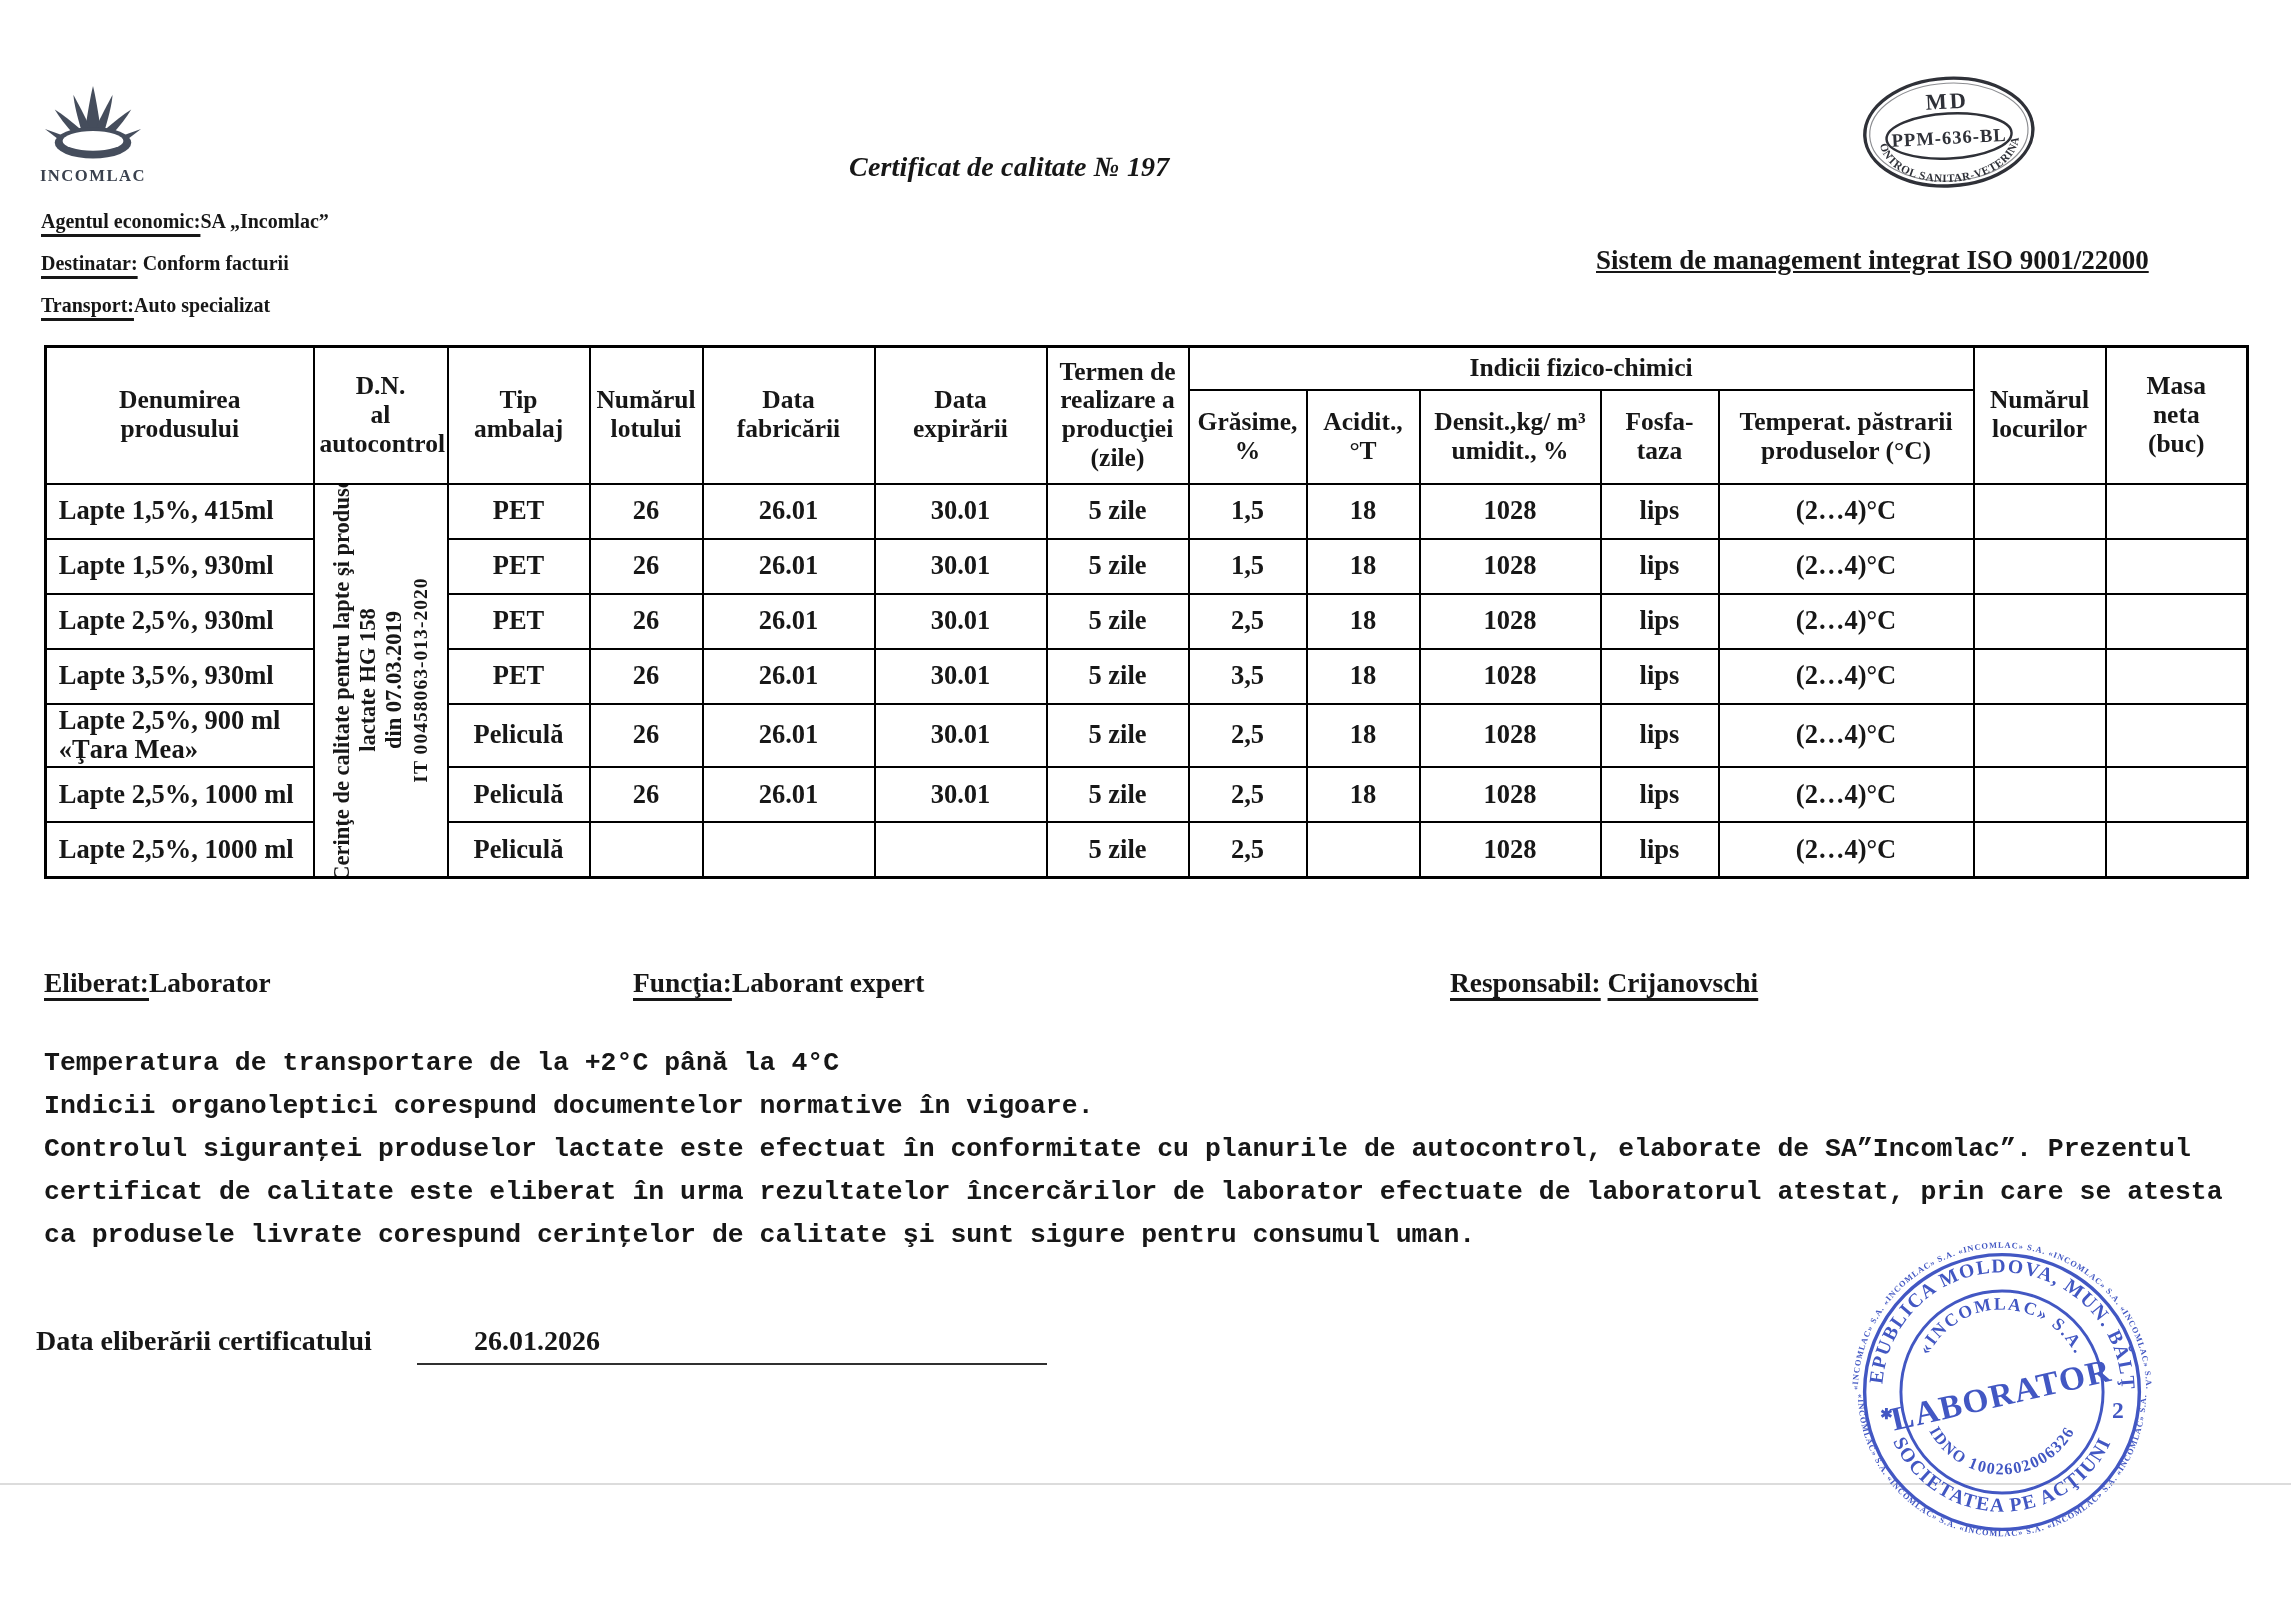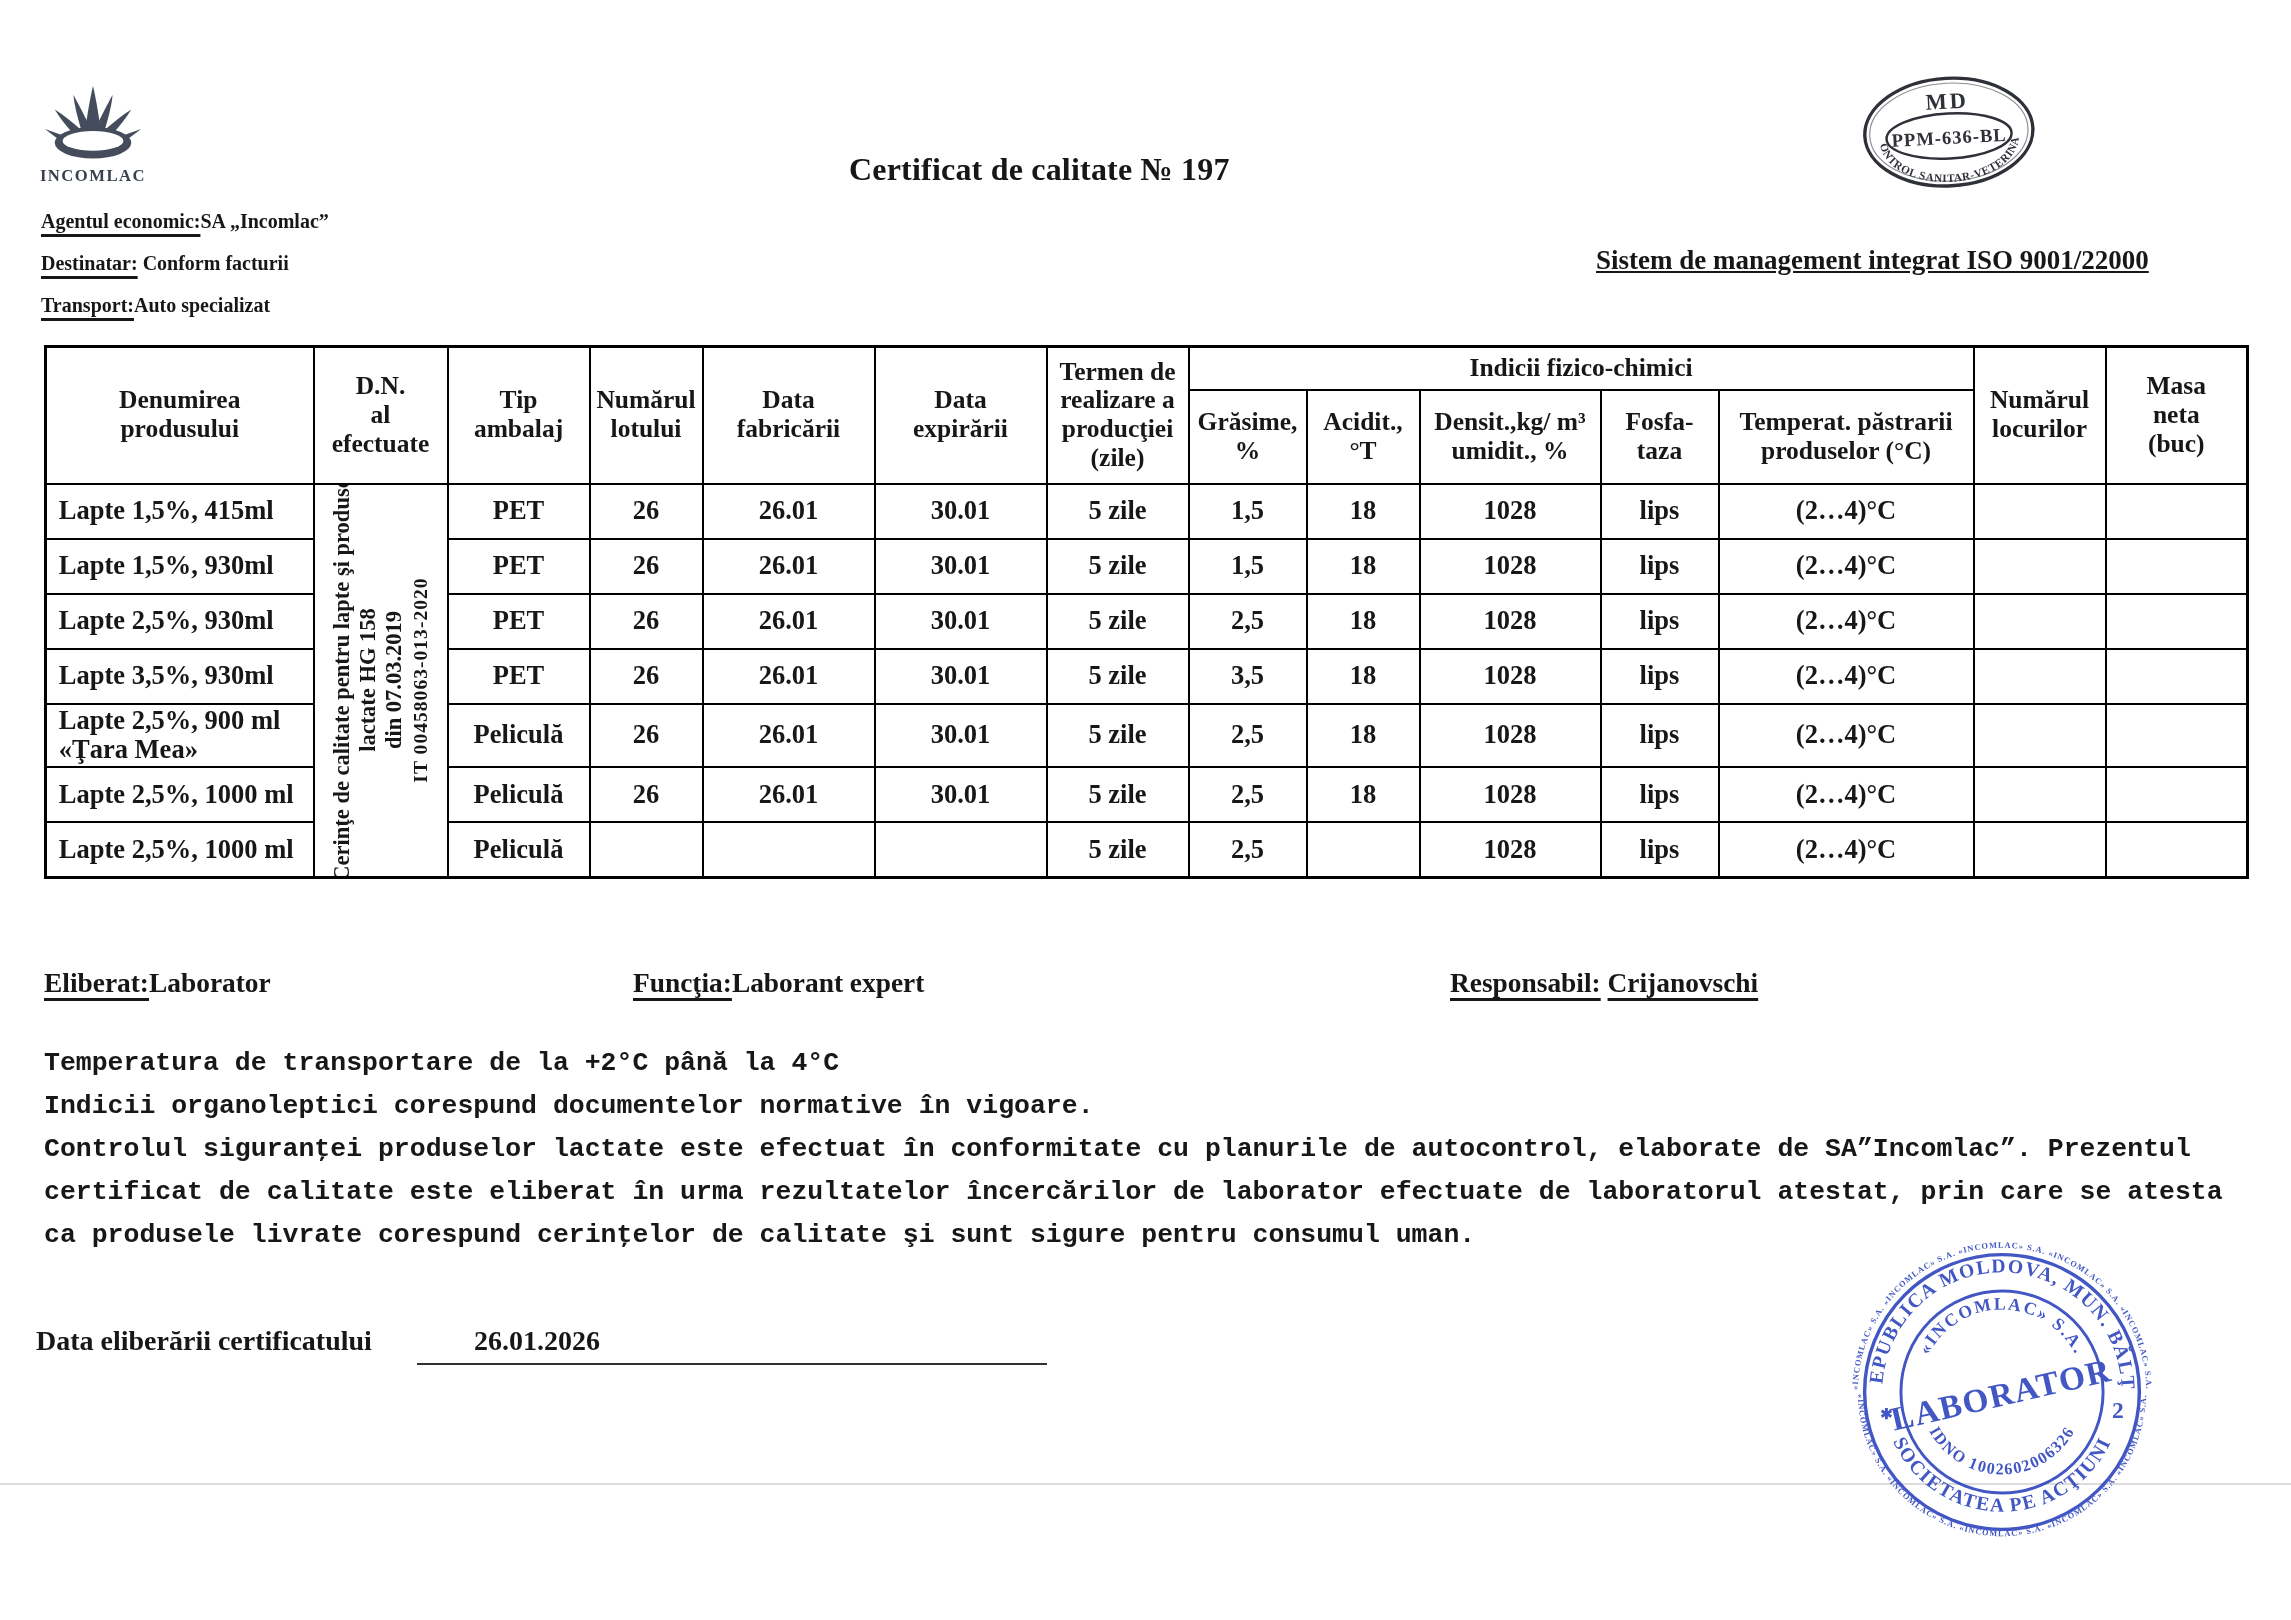--- a/index.html
+++ b/index.html
@@ -1,21 +1,21 @@
 <!DOCTYPE html>
 <html><head>
 <meta charset="utf-8">
 <style>
   html,body{margin:0;padding:0;background:#9a9a9a;}
   .page{position:relative;width:2292px;height:1620px;background:#ffffff;
         font-family:"Liberation Serif",serif;font-weight:bold;color:#171717;overflow:hidden;}
   .abs{position:absolute;}
 
   
-  .title{font-size:32px;white-space:nowrap;letter-spacing:0.2px;}
+  .title{font-size:28px;white-space:nowrap;letter-spacing:0.2px;font-style:italic;}
   .info-line{font-size:20px;line-height:42px;white-space:nowrap;}
   .lbl{text-decoration:underline;text-decoration-thickness:2.9px;text-underline-offset:5.9px;}
   .iso{font-size:27px;white-space:nowrap;text-decoration:underline;}
 
   
   table.cert{border-collapse:collapse;table-layout:fixed;width:2200px;border:3.9px solid #000;}
   .cert th,.cert td{border:2.9px solid #000;text-align:center;vertical-align:middle;
        padding:1px 4.9px;font-size:26.5px;line-height:1.13;font-weight:bold;overflow:hidden;}
   .cert th{white-space:pre-line;font-size:25.5px;}
   tr.h1{height:43px;} tr.h2{height:94px;}
@@ -97,21 +97,21 @@
         <col style="width:255px">
       <col style="width:132px">
         <col style="width:142px">
     </colgroup>
     <thead>
       <tr class="h1">
         <th rowspan="2">Denumirea
 produsului</th>
         <th rowspan="2">D.N.
 al
-efectuate</th>
+autocontrol</th>
         <th rowspan="2">Tip
 ambalaj</th>
         <th rowspan="2">Numărul
 lotului</th>
         <th rowspan="2">Data
 fabricării</th>
         <th rowspan="2">Data
 expirării</th>
         <th rowspan="2">Termen de
 realizare a

